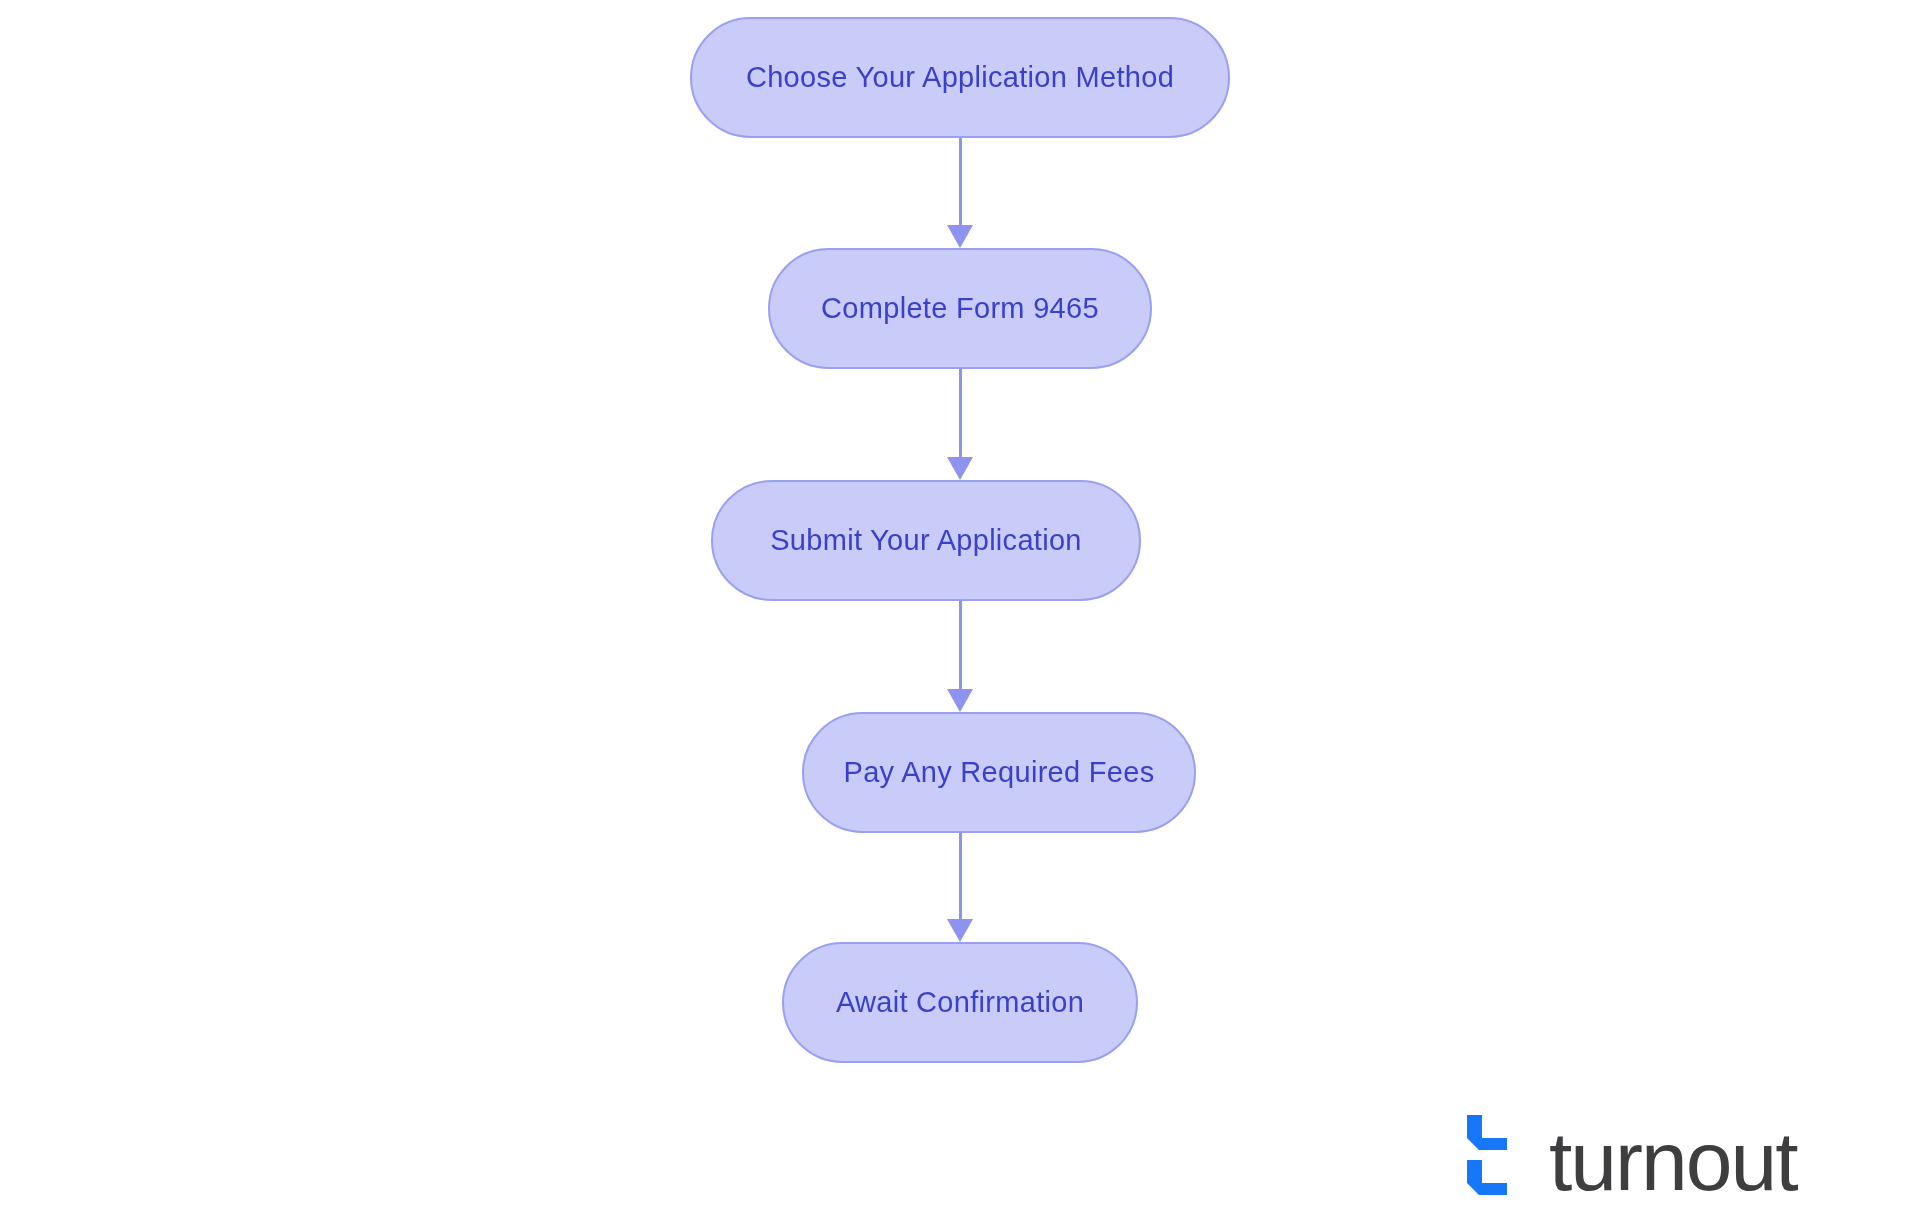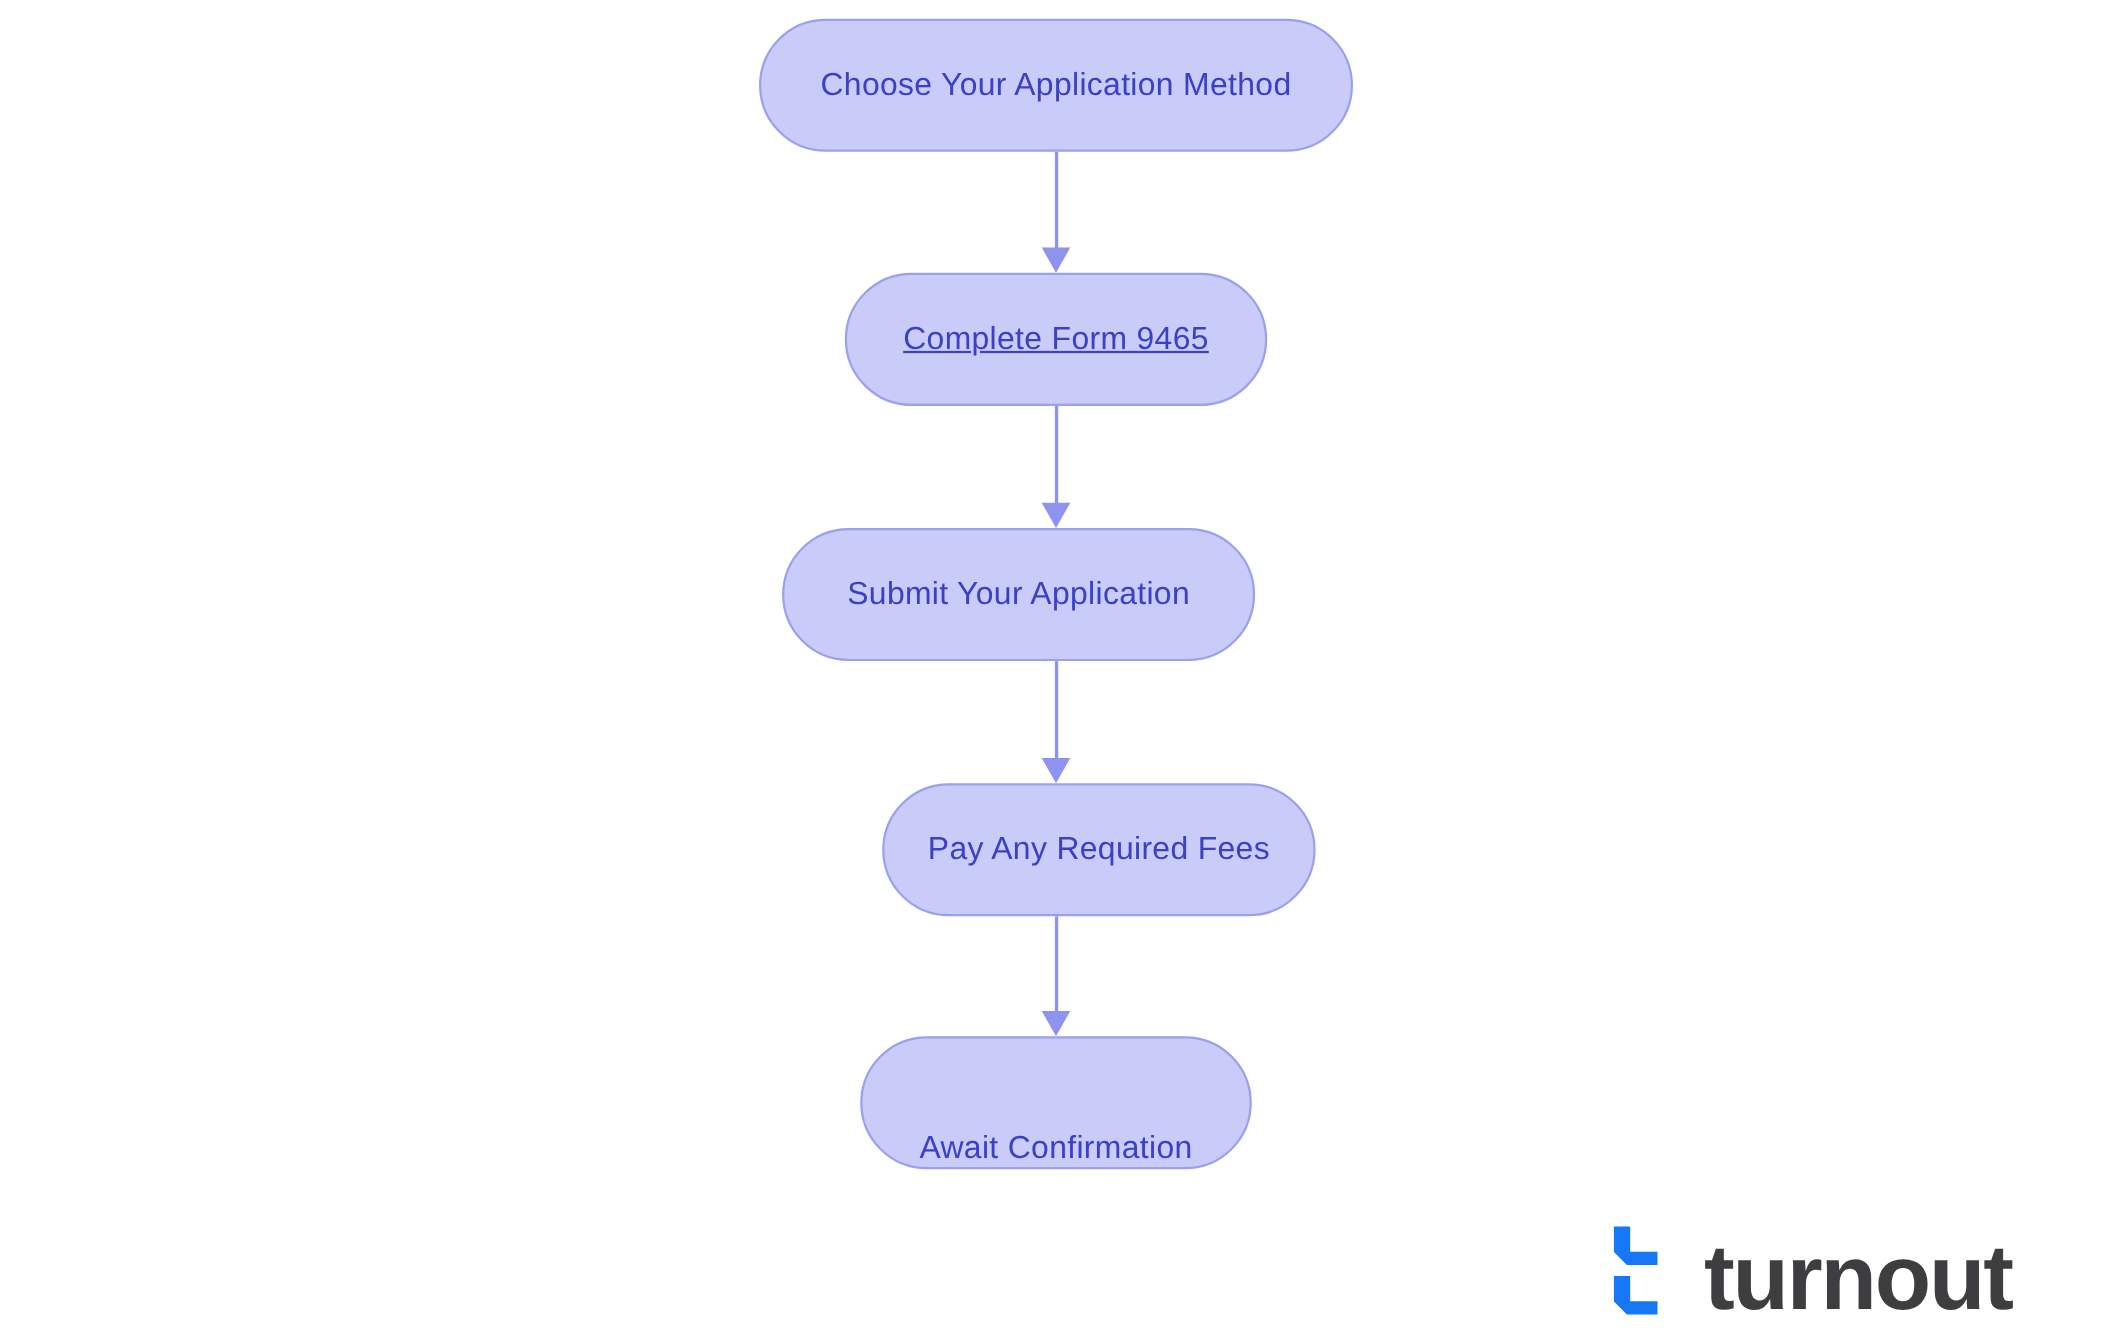--- a/index.html
+++ b/index.html
@@ -30,24 +30,24 @@
     justify-content: center;
     background: var(--node-fill);
     border: 2px solid var(--node-border);
     border-radius: 61px;
     color: var(--node-text);
     font-size: 29px;
     letter-spacing: 0.3px;
     white-space: nowrap;
   }
   .node-1 { left: 690px; top: 17px;  width: 540px; }
-  .node-2 { left: 768px; top: 248px; width: 384px; text-decoration: underline; }
+  .node-2 { left: 768px; top: 248px; width: 384px; }
   .node-3 { left: 711px; top: 480px; width: 430px; }
   .node-4 { left: 802px; top: 712px; width: 394px; }
-  .node-5 { left: 782px; top: 942px; width: 356px; align-items: flex-end; }
+  .node-5 { left: 782px; top: 942px; width: 356px; }
 
   .arrow { position: absolute; left: 946px; width: 28px; }
   .arrow-1 { top: 138px; height: 110px; }
   .arrow-2 { top: 369px; height: 111px; }
   .arrow-3 { top: 601px; height: 111px; }
   .arrow-4 { top: 833px; height: 109px; }
   .arrow .shaft {
     position: absolute;
     left: 12.5px; top: 0;
     width: 3px;
@@ -65,21 +65,21 @@
 
   .logo { position: absolute; left: 1467px; top: 1114px; width: 400px; height: 90px; }
   .logo-icon { position: absolute; left: 0; top: 0; width: 40px; height: 82px; }
   .logo-icon svg { display: block; width: 40px; height: 82px; }
   .logo-icon polygon { fill: var(--logo-blue); }
   .logo-text {
     position: absolute;
     left: 82px; top: 8px;
     font-size: 84px;
     line-height: 78px;
-    font-weight: 700;
+    font-weight: 400;
     letter-spacing: -2px;
     color: var(--logo-gray);
   }
 </style>
 </head>
 <body>
 
 <div class="canvas">
 
   <div class="node node-1">

